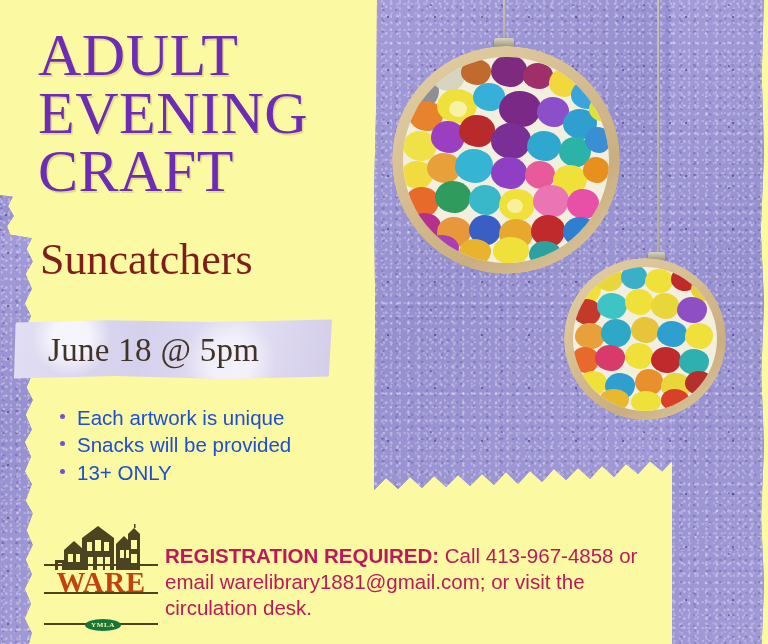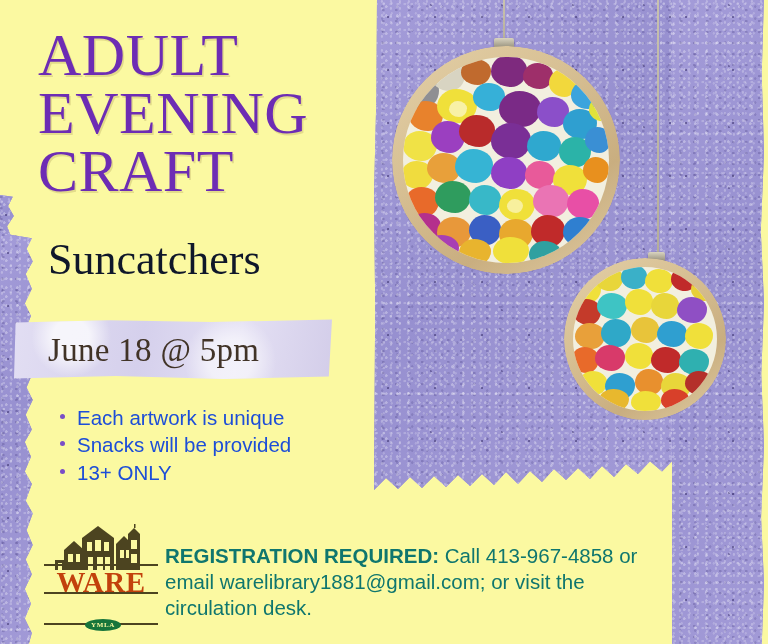--- a/index.html
+++ b/index.html
@@ -92,23 +92,23 @@
   
   #headline{
     position:absolute;left:38px;top:26px;width:330px;
     font-family:"Liberation Serif", serif;
     font-size:60px;line-height:0.97;letter-spacing:.5px;
     color:#6d2cb4;
     text-shadow:1.5px 1.5px 0 rgba(140,120,60,.22);
   }
   #headline div{white-space:nowrap;}
   #subtitle{
-    position:absolute;left:48px;top:238px;
+    position:absolute;left:40px;top:238px;
     font-family:"Liberation Serif", serif;
-    font-size:44px;line-height:1;color:#0f172a;
+    font-size:44px;line-height:1;color:#7f1d1d;
   }
   #date-band{
     position:absolute;left:14px;top:319px;width:318px;height:60px;
     background:
       radial-gradient(circle at 18% 30%, rgba(255,255,255,.75) 0 18px, transparent 40px),
       radial-gradient(circle at 68% 70%, rgba(255,255,255,.55) 0 22px, transparent 46px),
       linear-gradient(100deg,#e2def3 0%,#d5d0ec 40%,#e4e0f4 70%,#d3cde9 100%);
     clip-path:polygon(
       0.5% 6%,30% 2%,62% 5%,100% 1%,
       99% 96%,66% 100%,32% 95%,0% 99%);
@@ -151,21 +151,21 @@
     border-radius:50%;background:#17753b;
     font-family:"Liberation Serif", serif;font-weight:bold;
     font-size:7px;line-height:12px;text-align:center;color:#fbf9a1;
     letter-spacing:.6px;
   }
 
   
   #registration{
     position:absolute;left:165px;top:543px;width:500px;
     font-family:"Liberation Sans", sans-serif;
-    font-size:20.5px;line-height:1.28;color:#0f766e;
+    font-size:20.5px;line-height:1.28;color:#be185d;
   }
   #registration b{font-weight:bold;}
 </style>
 </head>
 <body>
 
 <div id="poster">
 
   <div class="paper" id="panel-left-top"></div>
   <div class="paper" id="panel-left"></div>

